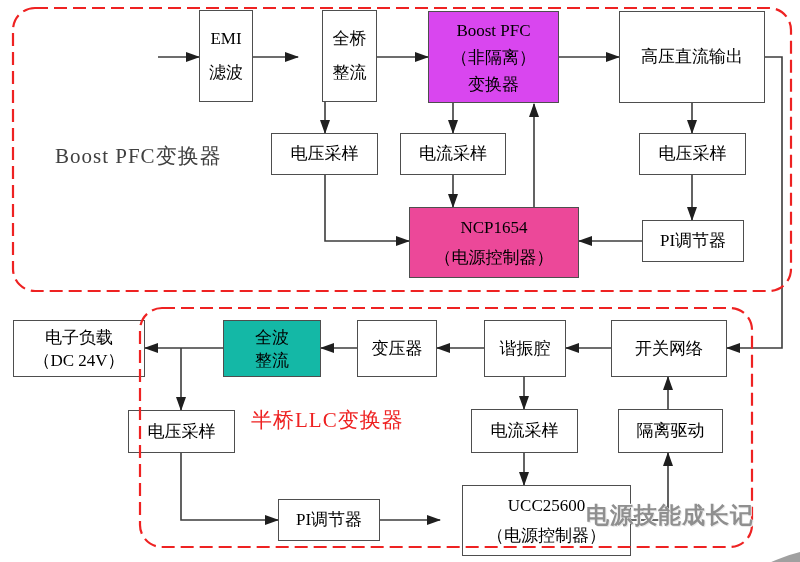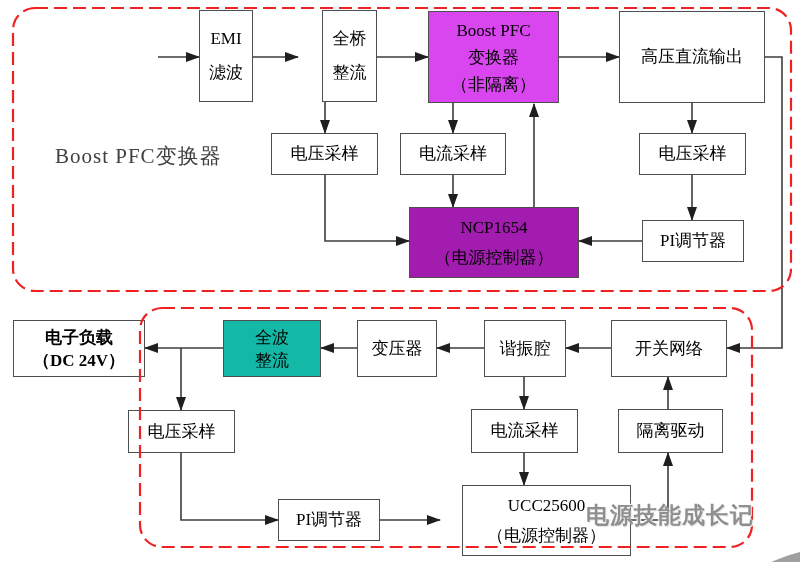--- a/index.html
+++ b/index.html
@@ -71,43 +71,43 @@
       <div class="box" style="left: 199px; top: 10px; width: 54px; height: 92px; border-color: rgb(78, 78, 78); background: rgb(255, 255, 255);">
         <div class="box-line" style="line-height: 34px;">EMI</div>
         <div class="box-line" style="line-height: 34px;">滤波</div>
       </div>
       <div class="box" style="left: 298px; top: 10px; width: 55px; height: 92px; border-color: rgb(78, 78, 78); background: rgb(255, 255, 255); margin-left: 24px;">
         <div class="box-line" style="line-height: 34px;">全桥</div>
         <div class="box-line" style="line-height: 34px;">整流</div>
       </div>
       <div class="box" style="left: 428px; top: 11px; width: 131px; height: 92px; border-color: rgb(78, 78, 78); background: #d946ef;">
         <div class="box-line" style="line-height: 27px;">Boost PFC</div>
+        <div class="box-line" style="line-height: 27px;">（非隔离）</div>
         <div class="box-line" style="line-height: 27px;">变换器</div>
-        <div class="box-line" style="line-height: 27px;">（非隔离）</div>
       </div>
       <div class="box" style="left: 619px; top: 11px; width: 146px; height: 92px; border-color: rgb(78, 78, 78); background: rgb(255, 255, 255);">
         <div class="box-line" style="line-height: 34px;">高压直流输出</div>
       </div>
       <div class="box" style="left: 271px; top: 133px; width: 107px; height: 42px; border-color: rgb(78, 78, 78); background: rgb(255, 255, 255);">
         <div class="box-line" style="line-height: 30px;">电压采样</div>
       </div>
       <div class="box" style="left: 400px; top: 133px; width: 106px; height: 42px; border-color: rgb(78, 78, 78); background: rgb(255, 255, 255);">
         <div class="box-line" style="line-height: 30px;">电流采样</div>
       </div>
       <div class="box" style="left: 639px; top: 133px; width: 107px; height: 42px; border-color: rgb(78, 78, 78); background: rgb(255, 255, 255);">
         <div class="box-line" style="line-height: 30px;">电压采样</div>
       </div>
-      <div class="box" style="left: 409px; top: 207px; width: 170px; height: 71px; border-color: rgb(78, 78, 78); background: #a21caf;">
+      <div class="box" style="left: 409px; top: 207px; width: 170px; height: 71px; border-color: rgb(78, 78, 78); background: #ec4899;">
         <div class="box-line" style="line-height: 30px;">NCP1654</div>
         <div class="box-line" style="line-height: 30px;">（电源控制器）</div>
       </div>
       <div class="box" style="left: 642px; top: 220px; width: 102px; height: 42px; border-color: rgb(78, 78, 78); background: rgb(255, 255, 255);">
         <div class="box-line" style="line-height: 30px;">PI调节器</div>
       </div>
-      <div class="box" style="left: 13px; top: 320px; width: 132px; height: 57px; border-color: rgb(78, 78, 78); background: rgb(255, 255, 255); font-weight: bold;">
+      <div class="box" style="left: 13px; top: 320px; width: 132px; height: 57px; border-color: rgb(78, 78, 78); background: rgb(255, 255, 255);">
         <div class="box-line" style="line-height: 23px;">电子负载</div>
         <div class="box-line" style="line-height: 23px;">（DC 24V）</div>
       </div>
       <div class="box" style="left: 223px; top: 320px; width: 98px; height: 57px; border-color: rgb(78, 78, 78); background: #14b8a6;">
         <div class="box-line" style="line-height: 23px;">全波</div>
         <div class="box-line" style="line-height: 23px;">整流</div>
       </div>
       <div class="box" style="left: 357px; top: 320px; width: 80px; height: 57px; border-color: rgb(78, 78, 78); background: rgb(255, 255, 255);">
         <div class="box-line" style="line-height: 34px;">变压器</div>
       </div>
@@ -137,20 +137,21 @@
 
   <svg id="region-layer" viewBox="0 0 800 562">
     <g id="region-group">
         <rect x="13" y="8" width="778" height="283" rx="22" ry="22" fill="none" stroke="#ee2222" stroke-width="2.2" stroke-dasharray="13 6"></rect>
         <rect x="140" y="308" width="612" height="239" rx="22" ry="22" fill="none" stroke="#ee2222" stroke-width="2.2" stroke-dasharray="13 6"></rect>
       </g>
   </svg>
 
   <div id="label-layer">
       <div class="region-label" style="left: 55px; top: 142px; color: #404040;">Boost PFC变换器</div>
+      <div class="region-label" style="left: 251px; top: 406px; color: rgb(238, 34, 34);">半桥LLC变换器</div>
     </div>
 
   <div id="watermark">
     <svg width="46" height="40" viewBox="0 0 46 40">
       <path d="M14 4 C6 4 2 9 2 14 C2 17 3.6 19.6 6 21.3 L5 26 L10 23.2 C11.3 23.6 12.6 23.8 14 23.8 C22 23.8 26 19 26 14 C26 9 22 4 14 4 Z" fill="#ffffff" stroke="#a0a0a0" stroke-width="1.6"></path>
       <path d="M31 12 C24 12 20 16.4 20 21 C20 23.8 21.5 26.2 23.8 27.8 L23 32 L27.6 29.6 C28.7 29.9 29.8 30 31 30 C38 30 42 25.6 42 21 C42 16.4 38 12 31 12 Z" fill="#ffffff" stroke="#a0a0a0" stroke-width="1.6"></path>
     </svg>
     <span class="wm-text">电源技能成长记</span>
   </div>
 </div>

